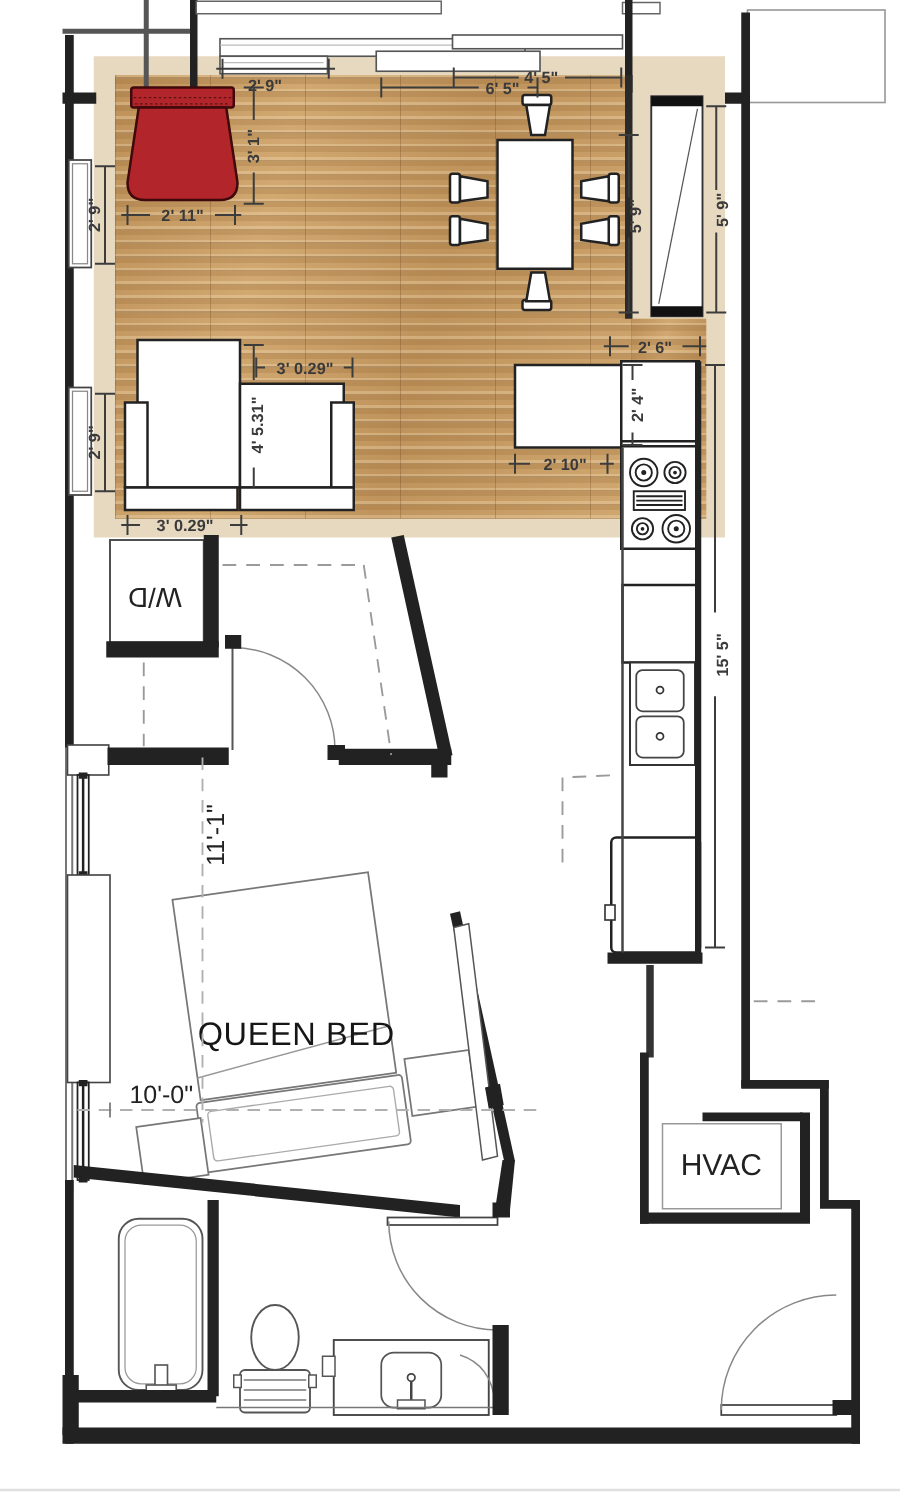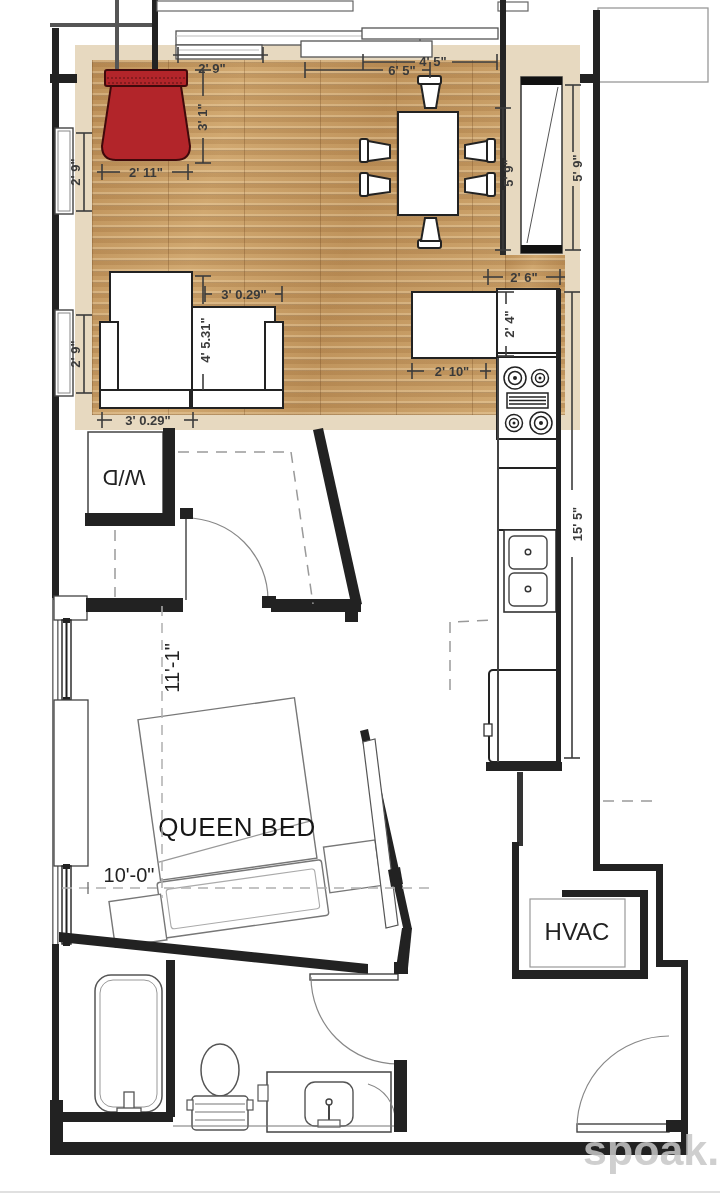--- a/index.html
+++ b/index.html
@@ -407,14 +407,13 @@
 
       <g>
         <text class="dimbig" text-anchor="middle" transform="translate(172,668) rotate(-90)" dy="7">11'-1"</text>
       </g>
       <g>
         <text class="dimbig" x="129" y="882" text-anchor="middle">10'-0"</text>
       </g>
     </g>
   </svg>
 
-  <div id="watermark">spoak.</div>
 </div>
 
 </body></html>

